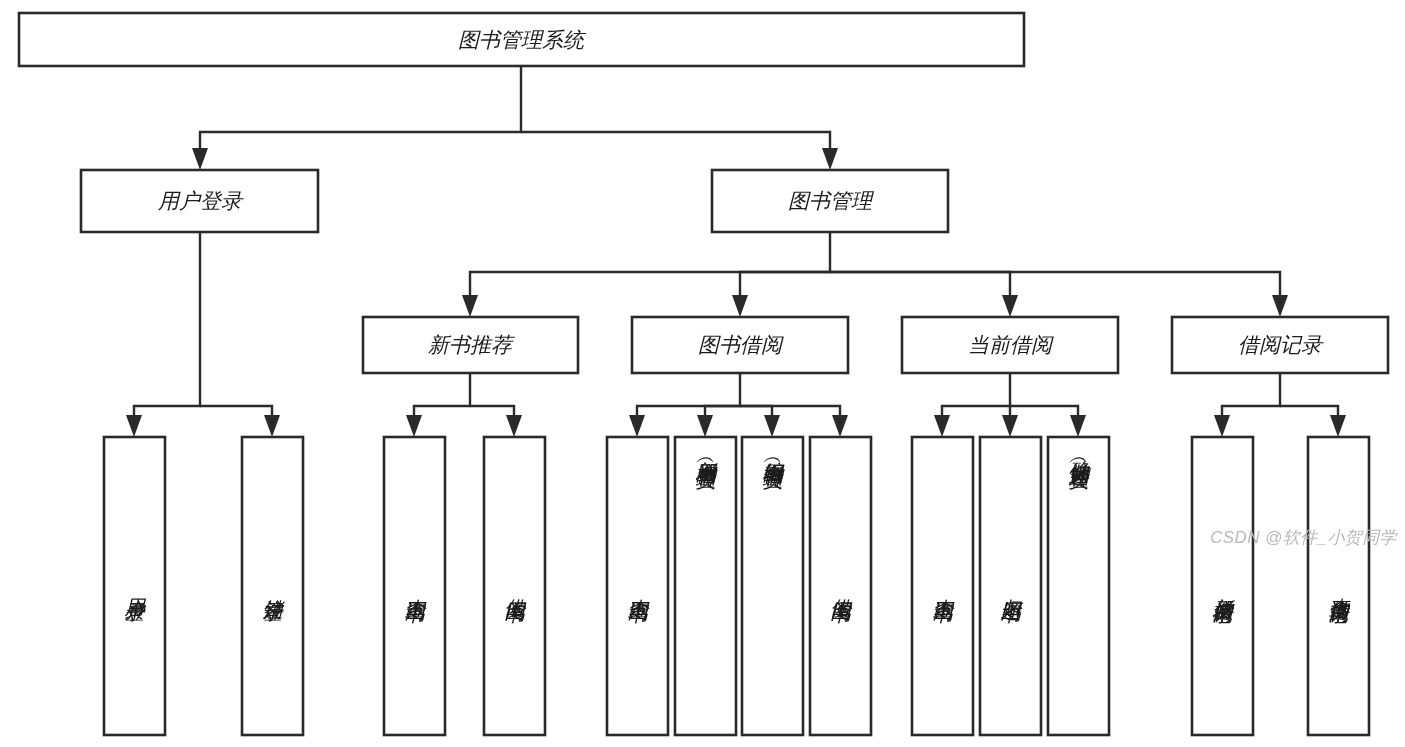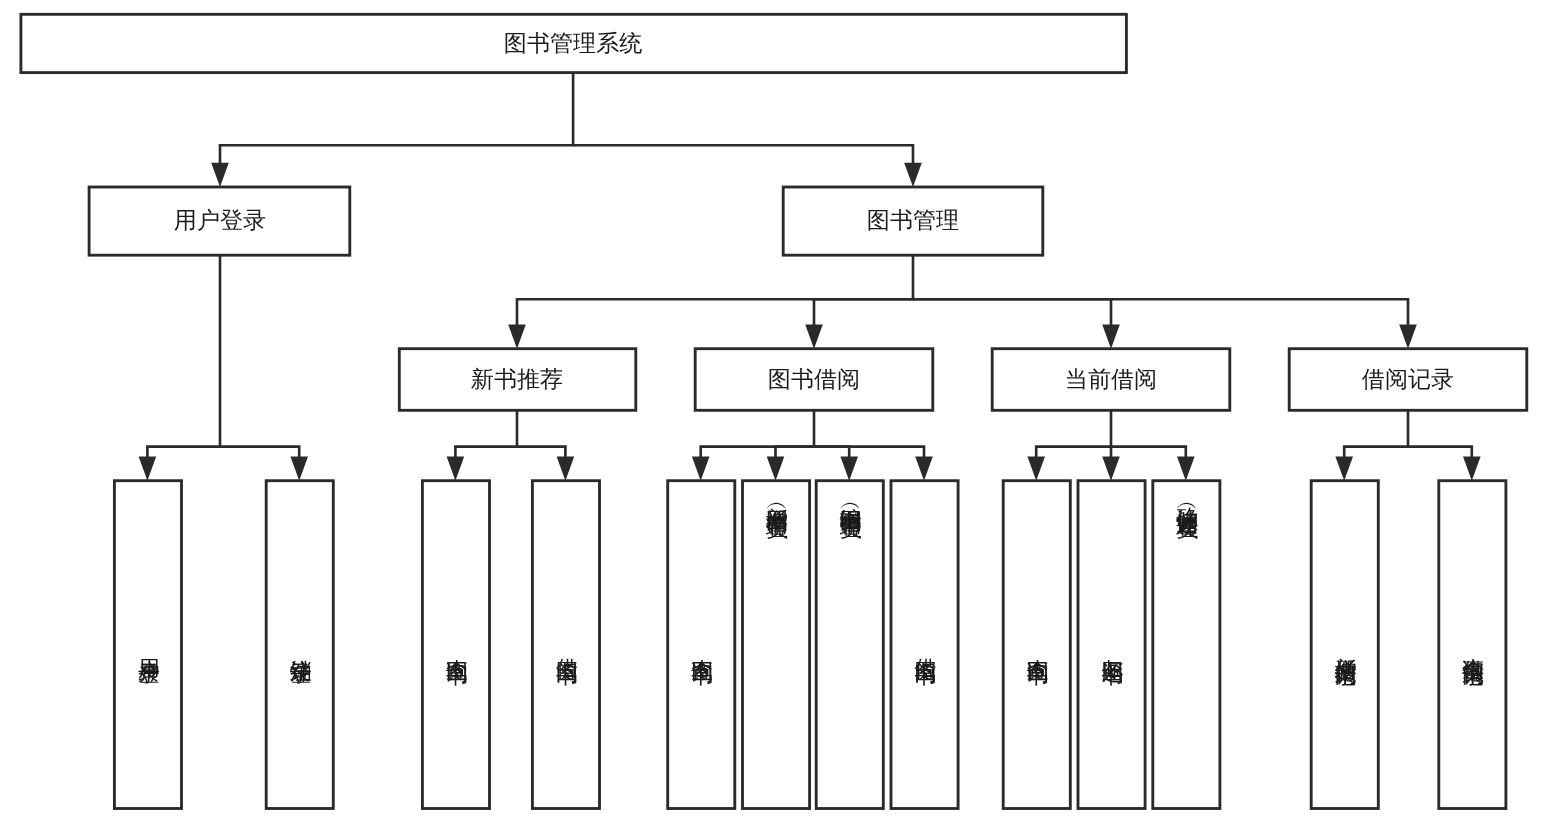--- a/index.html
+++ b/index.html
@@ -11,20 +11,21 @@
     width: 1405px;
     height: 747px;
     font-family: "Liberation Sans", "DejaVu Sans", sans-serif;
     overflow: hidden;
   }
   #diagram-root {
     position: relative;
     width: 1405px;
     height: 555px;
     background: #ffffff;
+    font-style: italic;
   }
   svg.diagram-canvas {
     position: absolute;
     left: 0;
     top: 0;
     width: 1405px;
     height: 747px;
     display: block;
   }
   .node-rect {
@@ -226,14 +227,15 @@
     <span class="node-label-v" style="padding-top:8px;">确认归还（管理员）</span>
   </div>
 
   <div class="node-label-v-wrap" style="left:1192px; top:437px; width:61px; height:298px;">
     <span class="node-label-v">新增借阅记录</span>
   </div>
   <div class="node-label-v-wrap" style="left:1308px; top:437px; width:61px; height:298px;">
     <span class="node-label-v">查询借阅记录</span>
   </div>
 
+  <div class="watermark">CSDN @软件_小贺同学</div>
 
 </div>
 
 </body></html>

